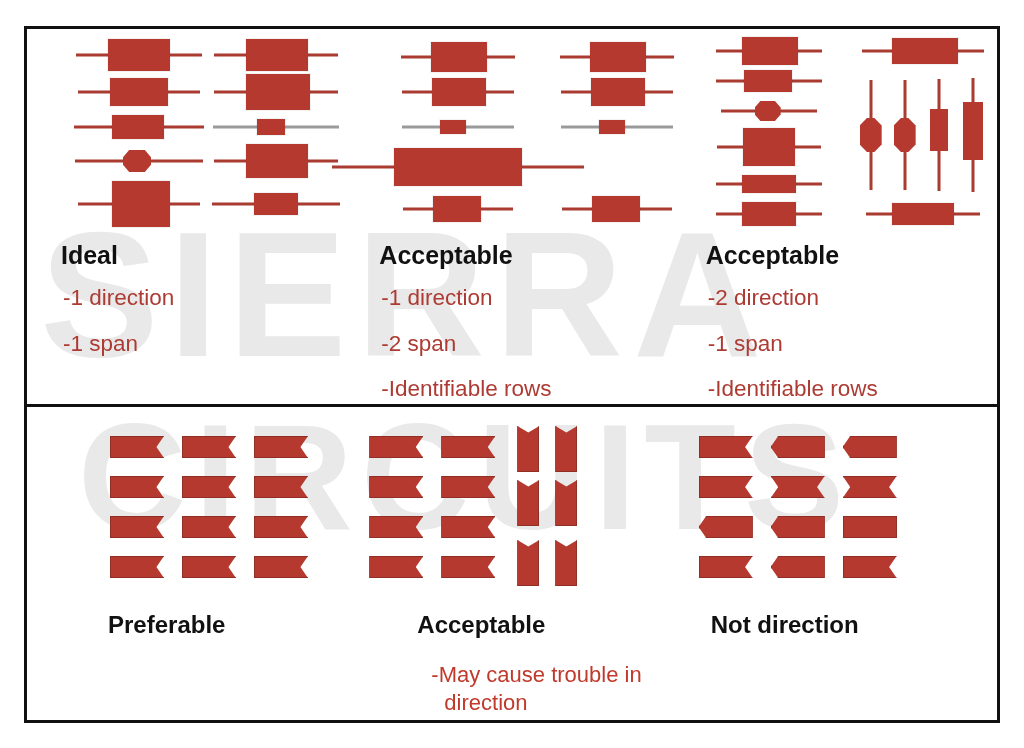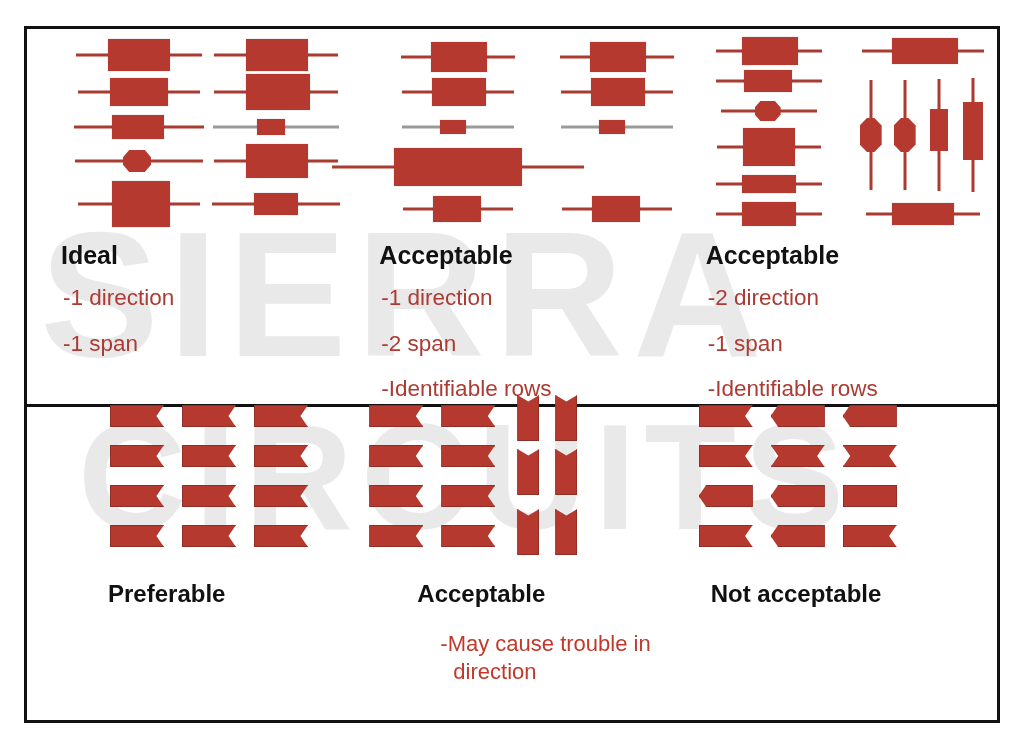--- a/index.html
+++ b/index.html
@@ -41,21 +41,21 @@
     border-top:3px solid #111;
     z-index:3;
   }
 
   
   .panels-top{
     position:absolute;left:24px;top:29px;width:976px;height:375px;
     display:flex;z-index:4;
   }
   .panels-bot{
-    position:absolute;left:24px;top:387px;width:976px;height:313px;
+    position:absolute;left:24px;top:418px;width:976px;height:313px;
     display:flex;z-index:4;
   }
   .col{flex:1;position:relative;}
 
   
   .head{
     position:absolute;
     font-size:25px;font-weight:700;color:#111;
     white-space:nowrap;
   }
@@ -68,21 +68,20 @@
 
   .head-bot{
     position:absolute;
     font-size:24px;font-weight:600;color:#111;
     white-space:nowrap;
   }
   .note{
     position:absolute;
     font-size:22px;color:#c0392b;line-height:1.28;
     width:290px;
-    margin-left:9px;
   }
   .note .i2{padding-left:13px;display:block;}
 
   
   .res{position:absolute;}
   .lead{position:absolute;background:#a93b30;height:3px;top:50%;transform:translateY(-50%);}
   .lead.grey{background:#9a9a9a;}
   .body{position:absolute;background:#b5392f;top:50%;transform:translateY(-50%);
         box-shadow:0 0 0 1px rgba(0,0,0,.05);}
   .body.oct{
@@ -358,17 +357,17 @@
           <div class="chip n-right" style="left: 24px; top: 58px; width: 54px; height: 22px;"></div>
           <div class="chip n-both" style="left: 96px; top: 58px; width: 54px; height: 22px;"></div>
           <div class="chip n-both" style="left: 168px; top: 58px; width: 54px; height: 22px;"></div>
           <div class="chip n-left" style="left: 24px; top: 98px; width: 54px; height: 22px;"></div>
           <div class="chip n-left" style="left: 96px; top: 98px; width: 54px; height: 22px;"></div>
           <div class="chip n-plain" style="left: 168px; top: 98px; width: 54px; height: 22px;"></div>
           <div class="chip n-right" style="left: 24px; top: 138px; width: 54px; height: 22px;"></div>
           <div class="chip n-left" style="left: 96px; top: 138px; width: 54px; height: 22px;"></div>
           <div class="chip n-right" style="left: 168px; top: 138px; width: 54px; height: 22px;"></div>
         </div>
-      <div class="head-bot" style="left:36px;top:193px;">Not acceptable</div>
+      <div class="head-bot" style="left:36px;top:193px;">Not direction</div>
     </div>
   </div>
 
 </div>
 
 </body></html>

